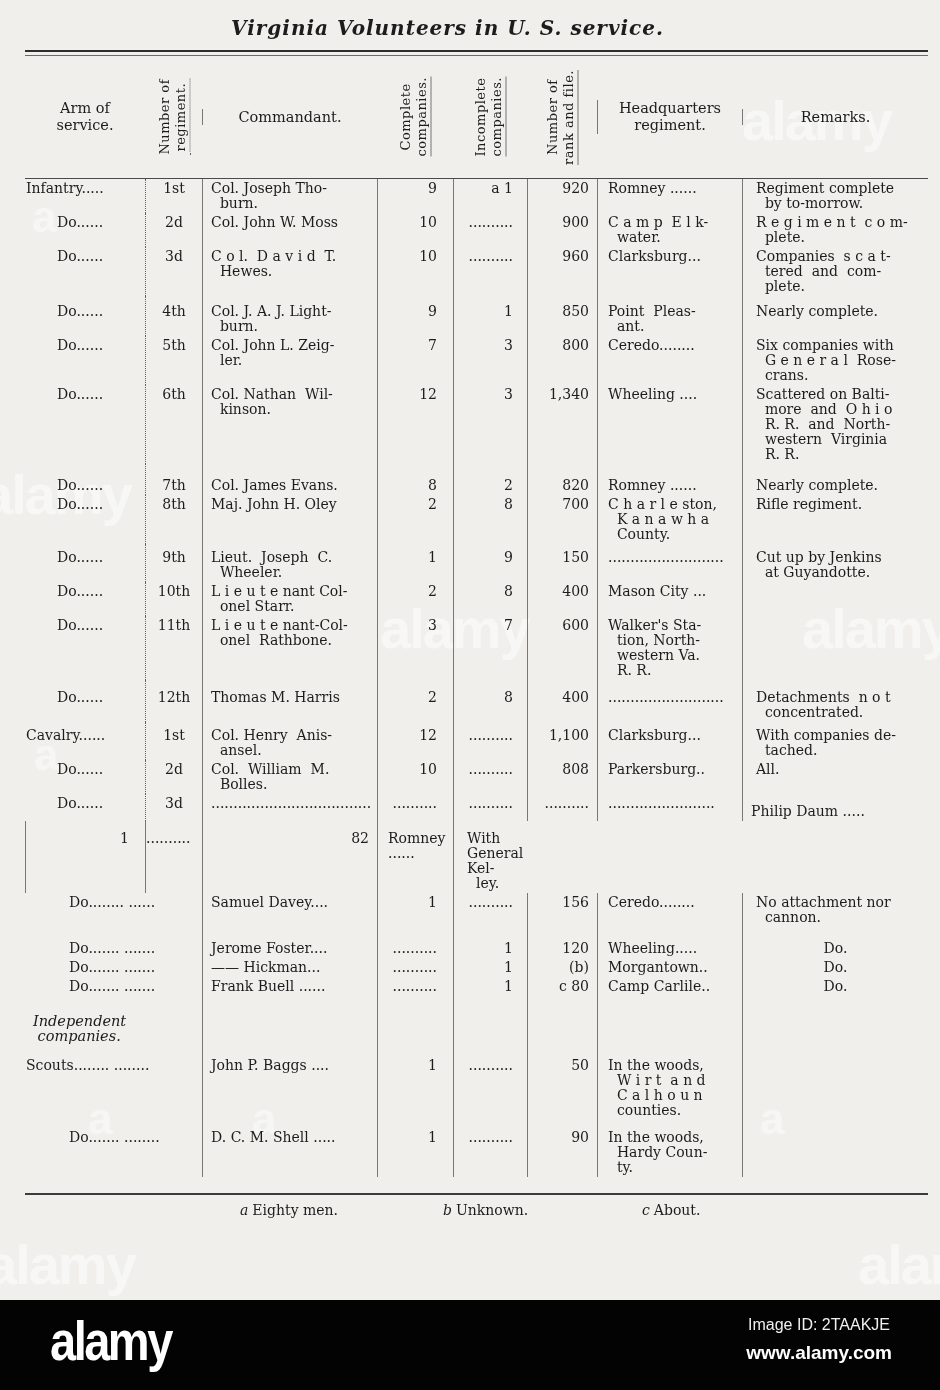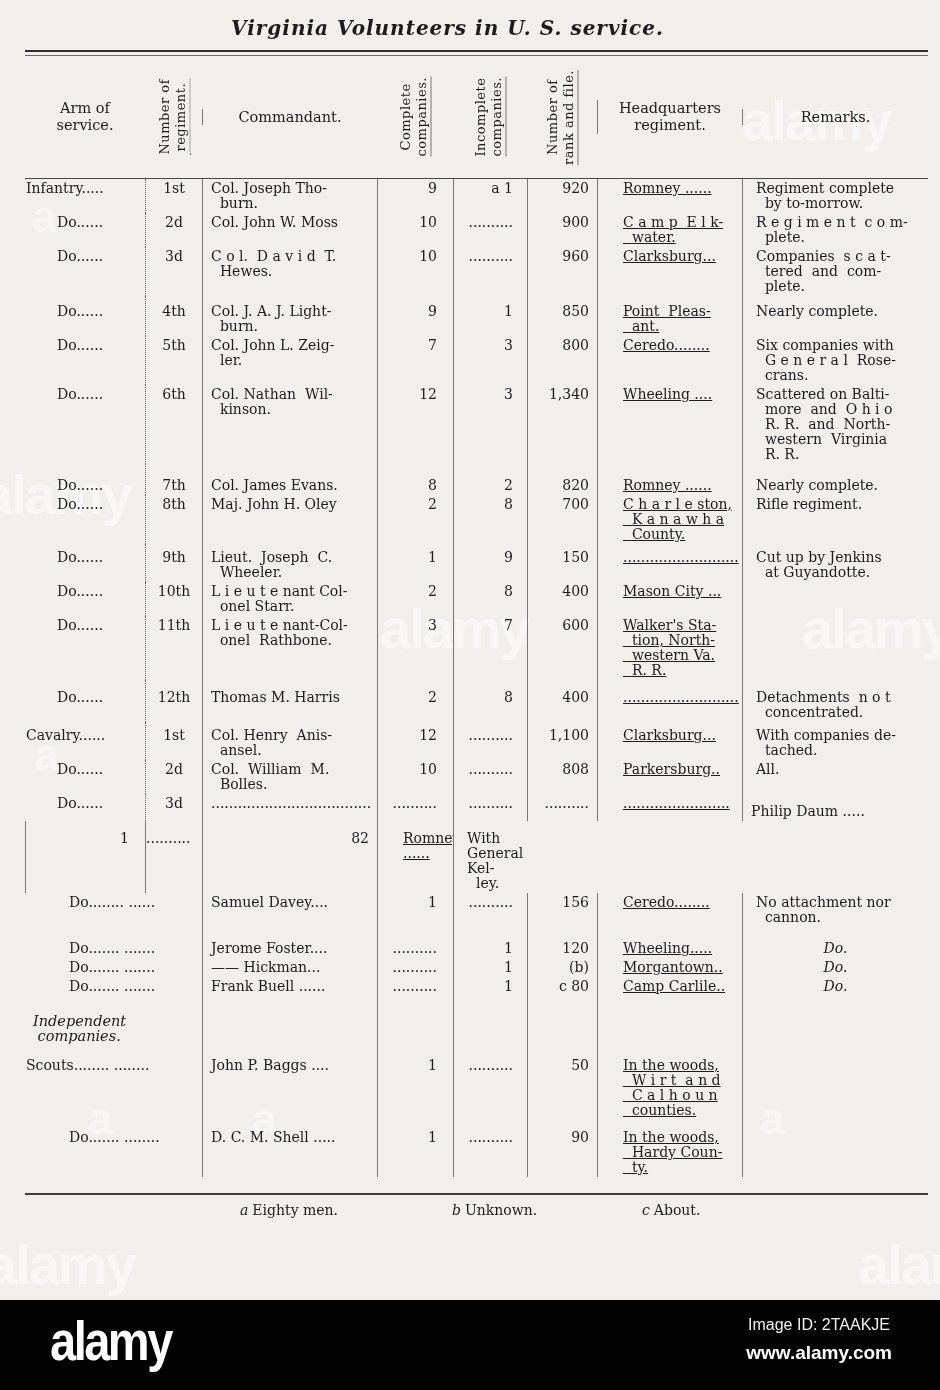--- a/index.html
+++ b/index.html
@@ -27,30 +27,30 @@
   .c3,.hc3,.c4,.hc4,.c5,.hc5,.c6,.hc6,.c7,.hc7,.c8,.hc8{border-left:1px solid rgba(20,20,20,.55);}
   .c1{padding-left:1px;}
   .c1.ditto{padding-left:32px;}
   .c1.span2{grid-column:1/3;}
   .c1.span2.ditto{padding-left:44px;}
   .c2{text-align:center;}
   .c3{padding-left:8px;}
   .c4{text-align:right;padding-right:16px;}
   .c5{text-align:right;padding-right:14px;}
   .c6{text-align:right;padding-right:8px;}
-  .c7{padding-left:25px;text-decoration:underline;}
+  .c7{padding-left:10px;}
   .c8{padding-left:13px;}
-  .c8.do-center{padding-left:0;text-align:center;font-style:italic;}
+  .c8.do-center{padding-left:0;text-align:center;}
   .heading-cell{font-style:italic;padding-left:8px;font-size:14.5px;}
 
   
   .footnotes{position:relative;height:26px;font-size:14px;}
   .fn{position:absolute;top:7px;}
   .fn i{font-style:italic;margin-right:4px;}
-  .fn-a{left:215px;} .fn-b{left:427px;} .fn-c{left:617px;}
+  .fn-a{left:215px;} .fn-b{left:418px;} .fn-c{left:617px;}
 
   
   .wm{position:absolute;color:#ffffff;opacity:.5;font-family:"Liberation Sans",sans-serif;
       font-weight:bold;letter-spacing:-2px;pointer-events:none;}
   .wm-word{font-size:56px;}
   .wm-letter{font-size:44px;opacity:.45;}
   .wm1{left:742px;top:88px;} .wm2{left:-18px;top:462px;} .wm3{left:380px;top:596px;}
   .wm4{left:802px;top:596px;} .wm5{left:-14px;top:1232px;} .wm6{left:858px;top:1232px;}
   .wm7{left:32px;top:192px;} .wm8{left:252px;top:1094px;} .wm9{left:88px;top:1094px;}
   .wm10{left:760px;top:1094px;} .wm11{left:34px;top:730px;}

